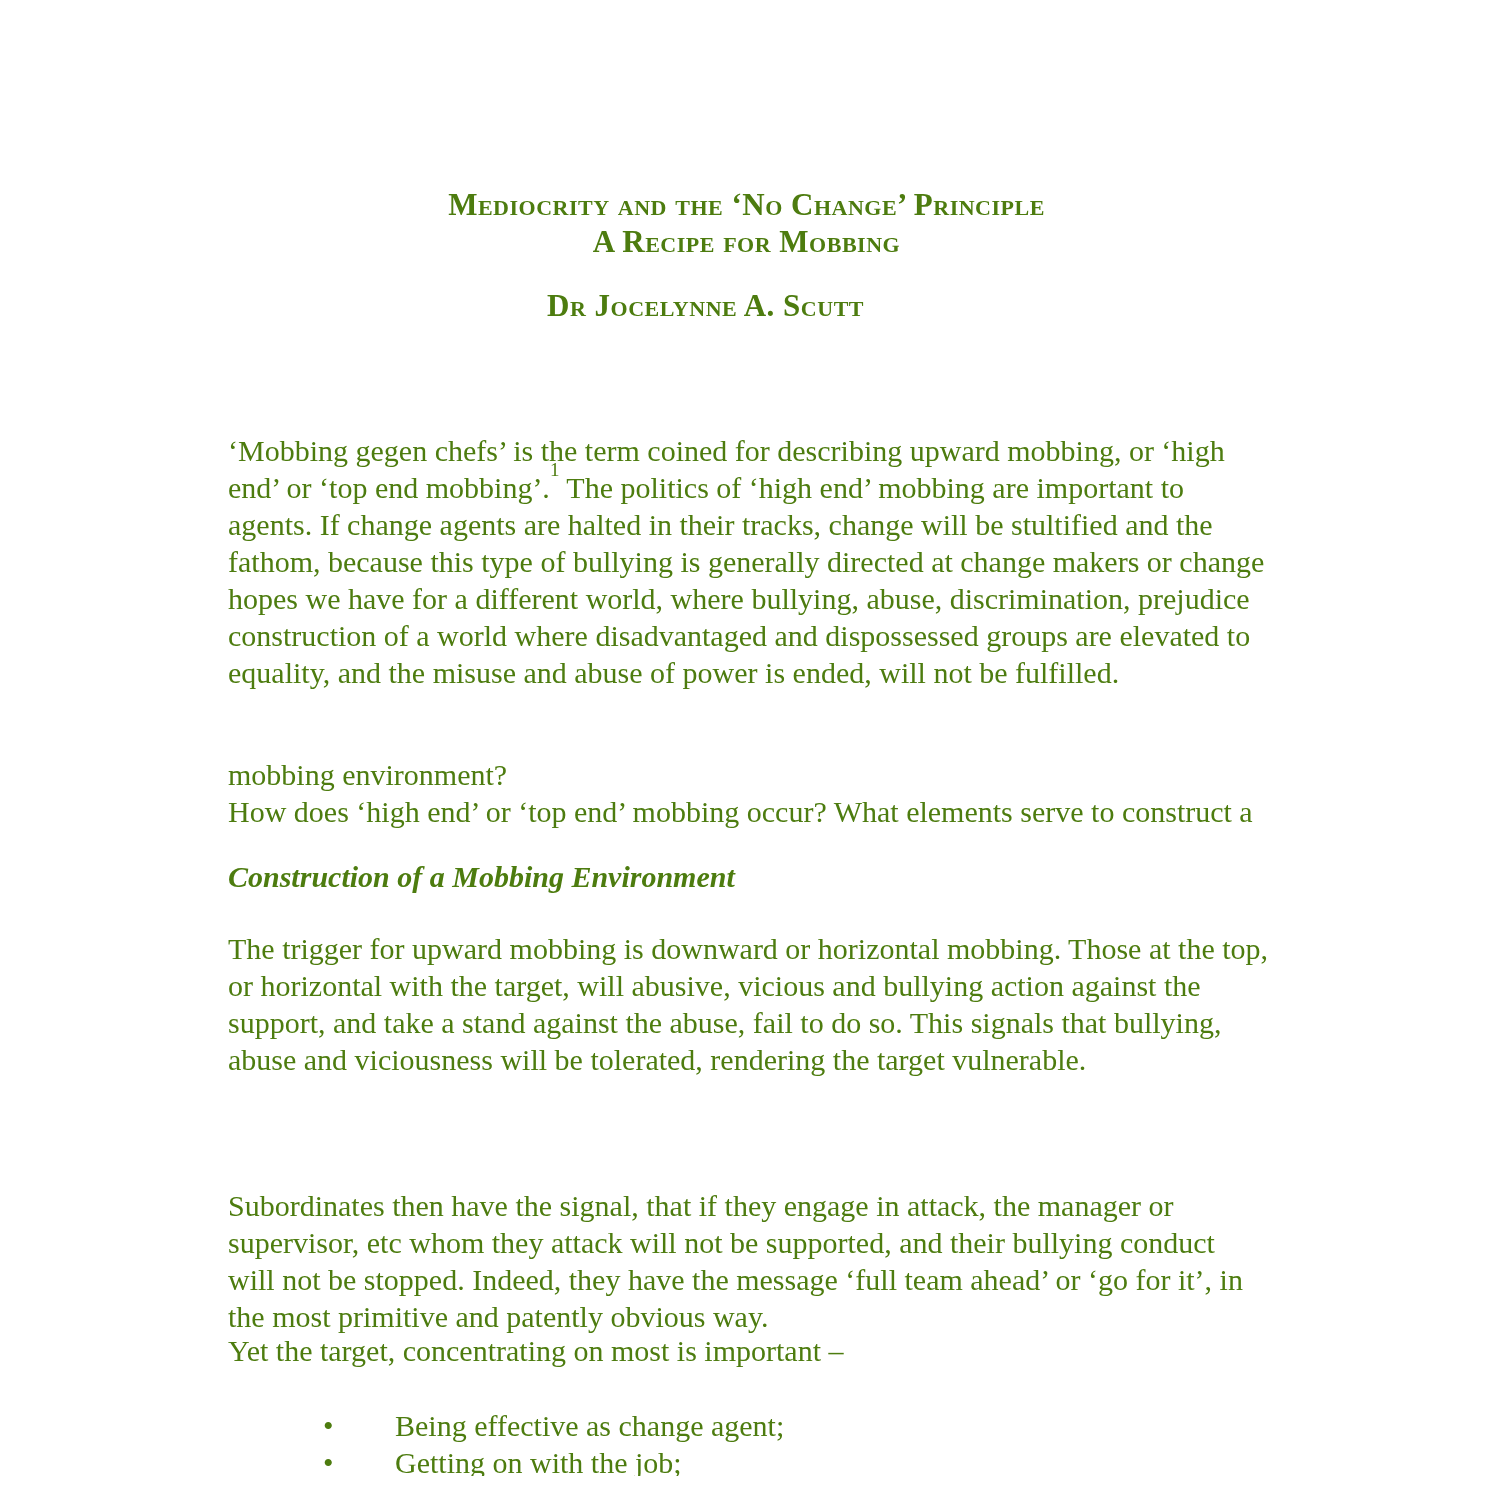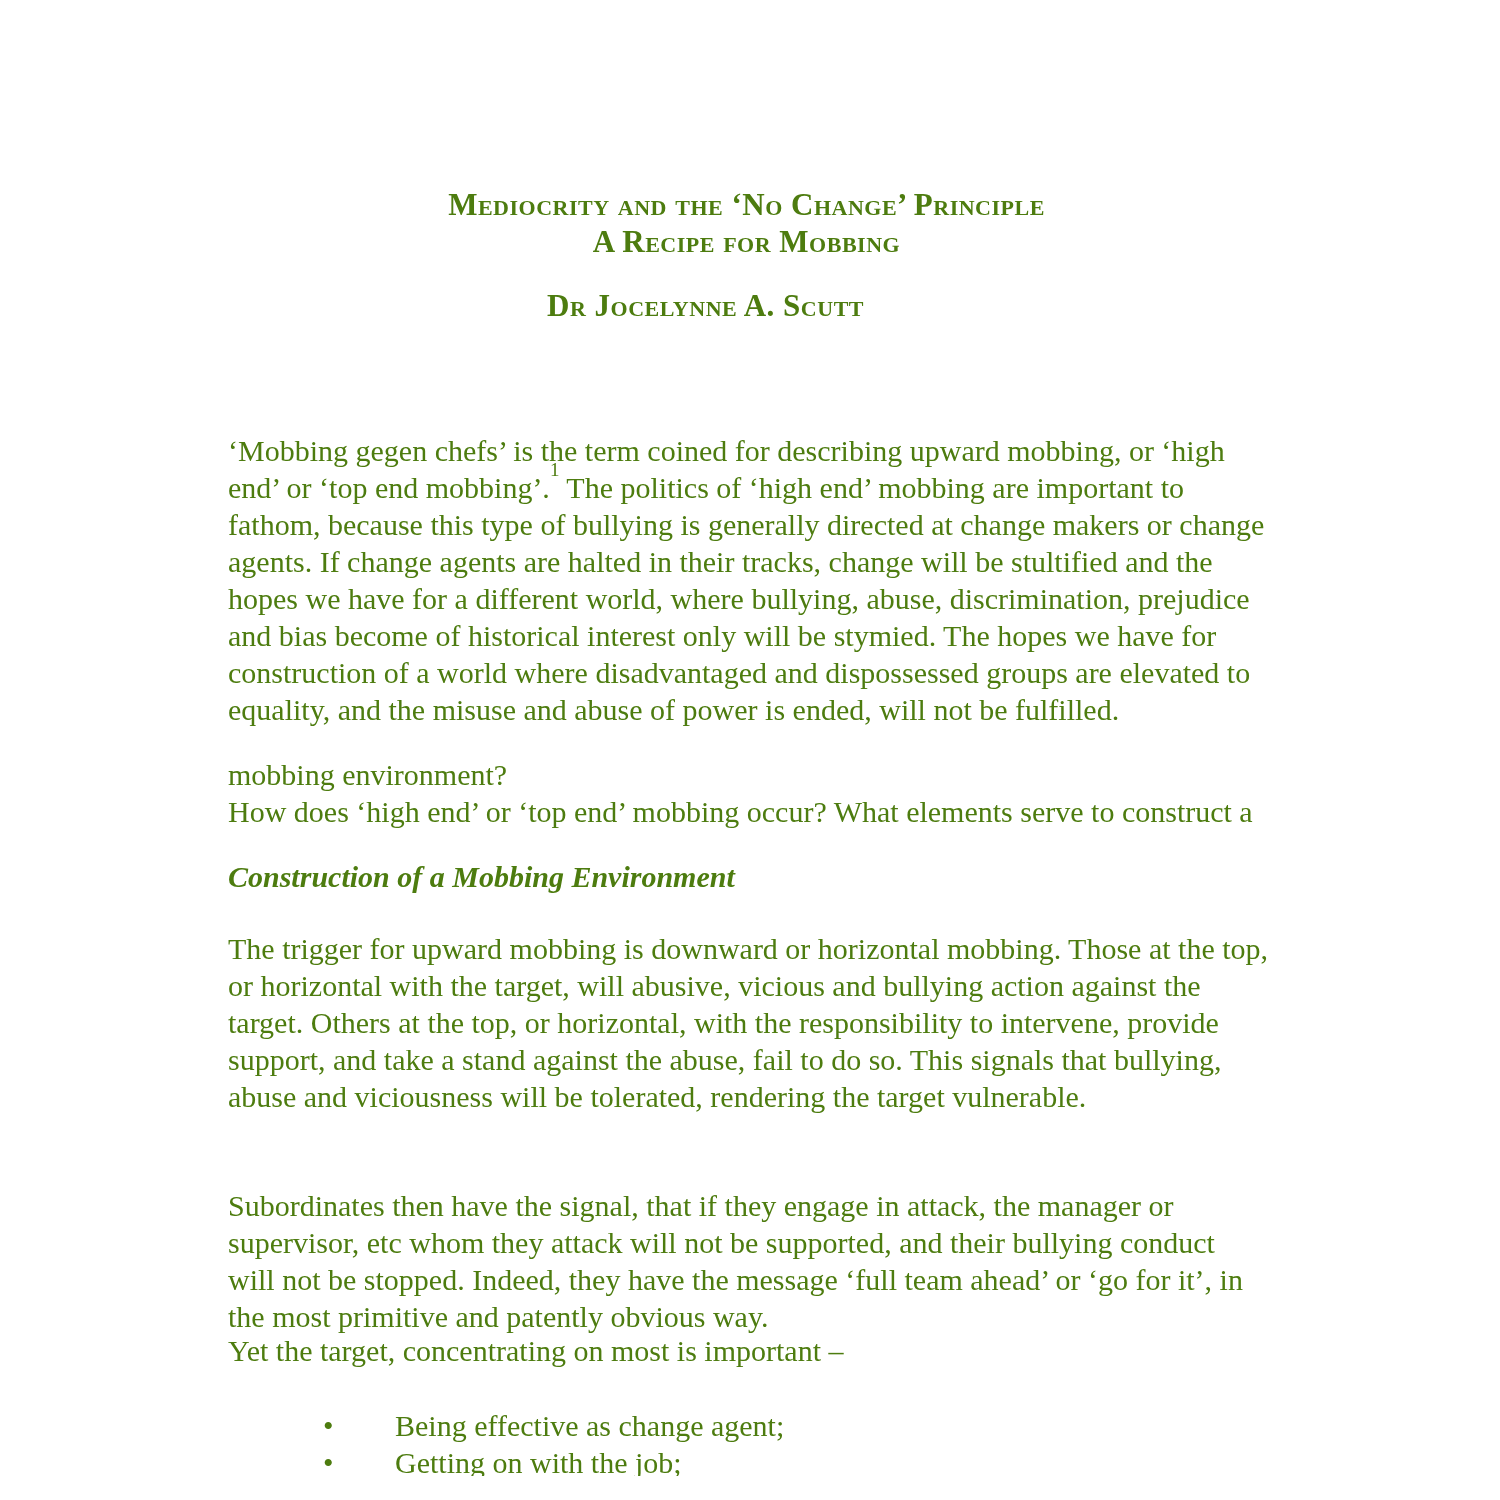--- a/index.html
+++ b/index.html
@@ -98,39 +98,37 @@
   <div class="abs title-block">
     <div class="title-line">Mediocrity and the ‘No Change’ Principle</div>
     <div class="title-line">A Recipe for Mobbing</div>
   </div>
 
   <div class="abs byline">Dr Jocelynne A. Scutt</div>
 
   <div class="abs para para-0">
       <div class="line">‘Mobbing gegen chefs’ is the term coined for describing upward mobbing, or ‘high</div>
       <div class="line">end’ or ‘top end mobbing’.<sup class="fn">1</sup> The politics of ‘high end’ mobbing are important to</div>
+      <div class="line">agents. If change agents are halted in their tracks, change will be stultified and the</div>
       <div class="line">fathom, because this type of bullying is generally directed at change makers or change</div>
-      <div class="line">agents. If change agents are halted in their tracks, change will be stultified and the</div>
       <div class="line">hopes we have for a different world, where bullying, abuse, discrimination, prejudice</div>
-      <div class="line">and bias become of historical interest only will be stymied. The hopes we have for</div>
       <div class="line">construction of a world where disadvantaged and dispossessed groups are elevated to</div>
       <div class="line">equality, and the misuse and abuse of power is ended, will not be fulfilled.</div>
     </div>
 
   <div class="abs para para-1">
       <div class="line">mobbing environment?</div>
       <div class="line">How does ‘high end’ or ‘top end’ mobbing occur? What elements serve to construct a</div>
     </div>
 
   <div class="abs heading">Construction of a Mobbing Environment</div>
 
   <div class="abs para para-2">
       <div class="line">The trigger for upward mobbing is downward or horizontal mobbing. Those at the top,</div>
       <div class="line">or horizontal with the target, will abusive, vicious and bullying action against the</div>
-      <div class="line">target. Others at the top, or horizontal, with the responsibility to intervene, provide</div>
       <div class="line">support, and take a stand against the abuse, fail to do so. This signals that bullying,</div>
       <div class="line">abuse and viciousness will be tolerated, rendering the target vulnerable.</div>
     </div>
 
   <div class="abs para para-3">
       <div class="line">Subordinates then have the signal, that if they engage in attack, the manager or</div>
       <div class="line">supervisor, etc whom they attack will not be supported, and their bullying conduct</div>
       <div class="line">will not be stopped. Indeed, they have the message ‘full team ahead’ or ‘go for it’, in</div>
       <div class="line">the most primitive and patently obvious way.</div>
     </div>

